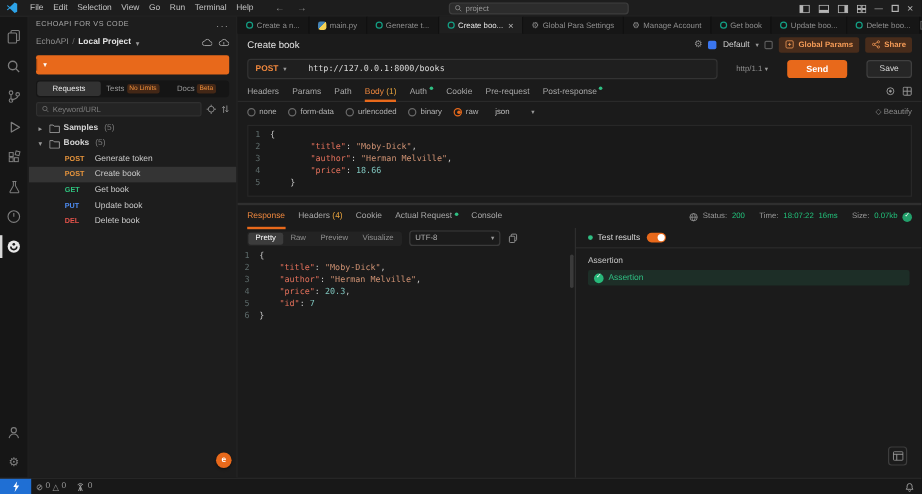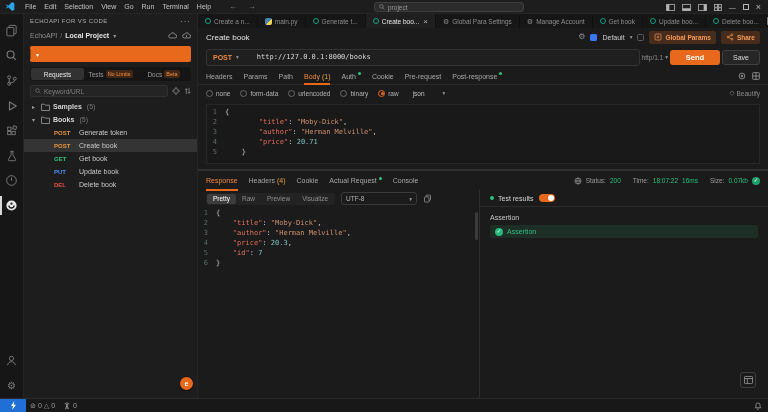--- a/index.html
+++ b/index.html
@@ -74,21 +74,21 @@
 
 
 .title-row{height:18px;display:flex;align-items:center;padding:0 8px;gap:5px;flex:0 0 18px}
 .req-title{font-size:8px;color:#e3e3e3}
 .title-right{margin-left:auto;display:flex;align-items:center;gap:5px}
 .env-cube{width:7px;height:7px;background:#3a76f0;border-radius:1.5px}
 .env-name{font-size:7px;color:#cfcfcf}
 .tiny-caret{font-size:5.5px;color:#9a9a9a}
 .pin-sq{width:7px;height:7px;border:1px solid #5a5a5a;border-radius:1.5px}
 .chip{height:13px;display:flex;align-items:center;gap:3px;background:rgba(232,105,27,.22);border-radius:2px;padding:0 5px;color:#f49b57;font-size:6.5px;font-weight:bold}
-.url-row{height:22px;display:flex;align-items:center;padding:0 8px;gap:2px;flex:0 0 22px}
+.url-row{height:22px;display:flex;align-items:center;padding:0 8px;gap:16px;flex:0 0 22px}
 .url-box{flex:1;height:17px;border:1px solid #333;border-radius:3px;background:#1f1f1f;display:flex;align-items:center;padding:0 6px;gap:4px;min-width:0}
 .method-lbl{color:#f0883e;font-size:7px;font-weight:bold}
 .url-text{font-family:"DejaVu Sans Mono",monospace;font-size:7px;color:#d8d8d8;margin-left:14px;white-space:nowrap;overflow:hidden}
 .proto{font-size:6.5px;color:#8f8f8f;display:flex;align-items:center;gap:2px}
 .btn-send{width:50px;height:15px;background:#e8691b;border-radius:3px;color:#fff;font-size:7.5px;font-weight:bold;display:flex;align-items:center;justify-content:center}
 .btn-save{width:38px;height:15px;background:#262626;border:1px solid #404040;border-radius:3px;color:#dcdcdc;font-size:7px;display:flex;align-items:center;justify-content:center}
 .rtabs-row{height:17px;display:flex;align-items:center;padding:0 8px;gap:11px;border-bottom:1px solid #2a2a2a;flex:0 0 17px;position:relative}
 .rtab{font-size:7px;color:#a8a8a8;position:relative;display:flex;align-items:flex-start;height:100%;align-items:center;cursor:default}
 .rtab.active{color:#f0883e}
 .rtab.active::after{content:"";position:absolute;left:0;right:0;bottom:-1px;height:2px;background:#e8691b}
@@ -553,21 +553,21 @@
           <div class="cline">
             <span class="gut">2</span>
             <span class="ctext"><span class="tok-w">        </span><span class="tok-k">"title"</span><span class="tok-p">: </span><span class="tok-s">"Moby-Dick"</span><span class="tok-p">,</span></span>
           </div>
           <div class="cline">
             <span class="gut">3</span>
             <span class="ctext"><span class="tok-w">        </span><span class="tok-k">"author"</span><span class="tok-p">: </span><span class="tok-s">"Herman Melville"</span><span class="tok-p">,</span></span>
           </div>
           <div class="cline">
             <span class="gut">4</span>
-            <span class="ctext"><span class="tok-w">        </span><span class="tok-k">"price"</span><span class="tok-p">: </span><span class="tok-n">20.71</span></span>
+            <span class="ctext"><span class="tok-w">        </span><span class="tok-k">"price"</span><span class="tok-p">: </span><span class="tok-n">18.66</span></span>
           </div>
           <div class="cline">
             <span class="gut">5</span>
             <span class="ctext"><span class="tok-w">    </span><span class="tok-p">}</span></span>
           </div>
         </div>
 
       <div class="resppane">
         <div class="resp-tabs-row">
           <span class="rtab active">

